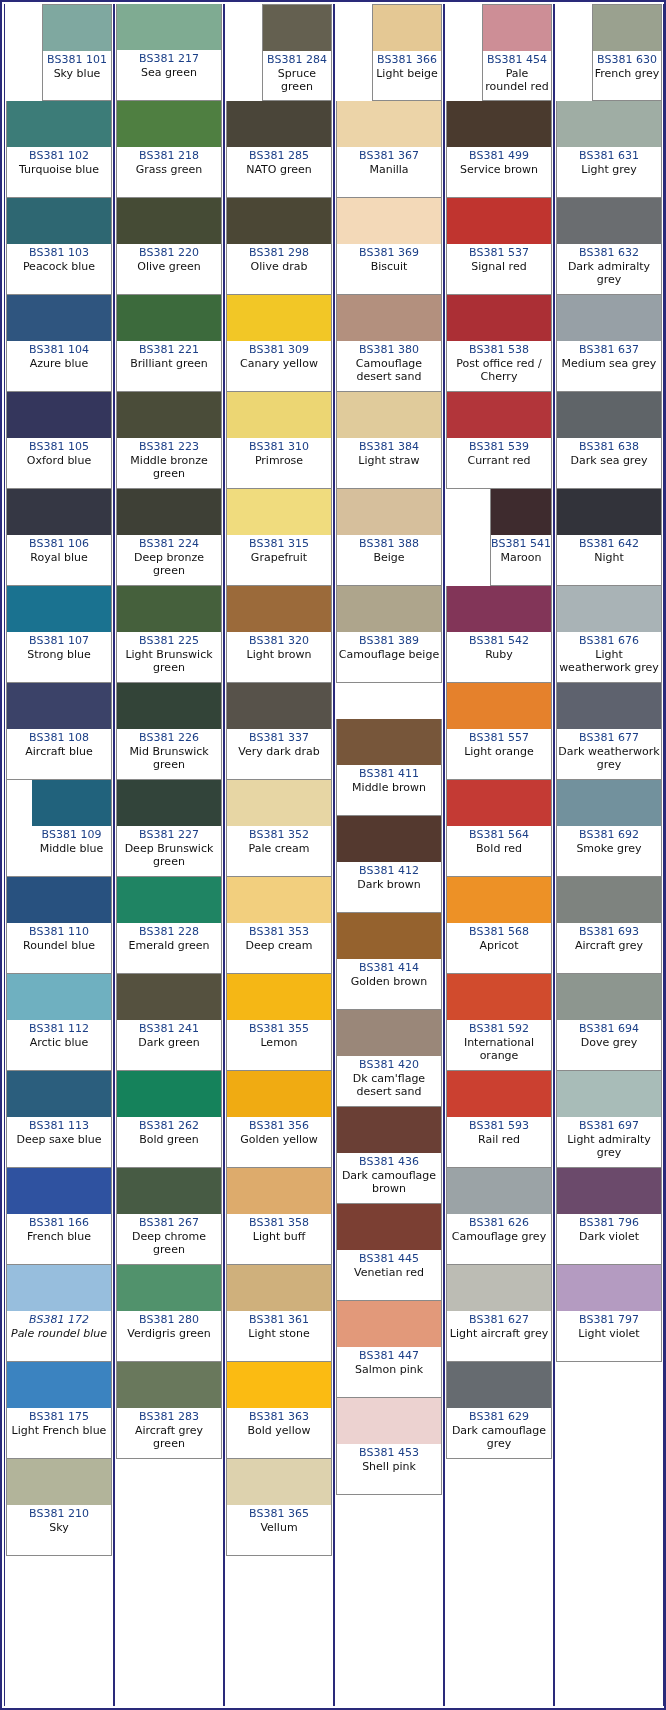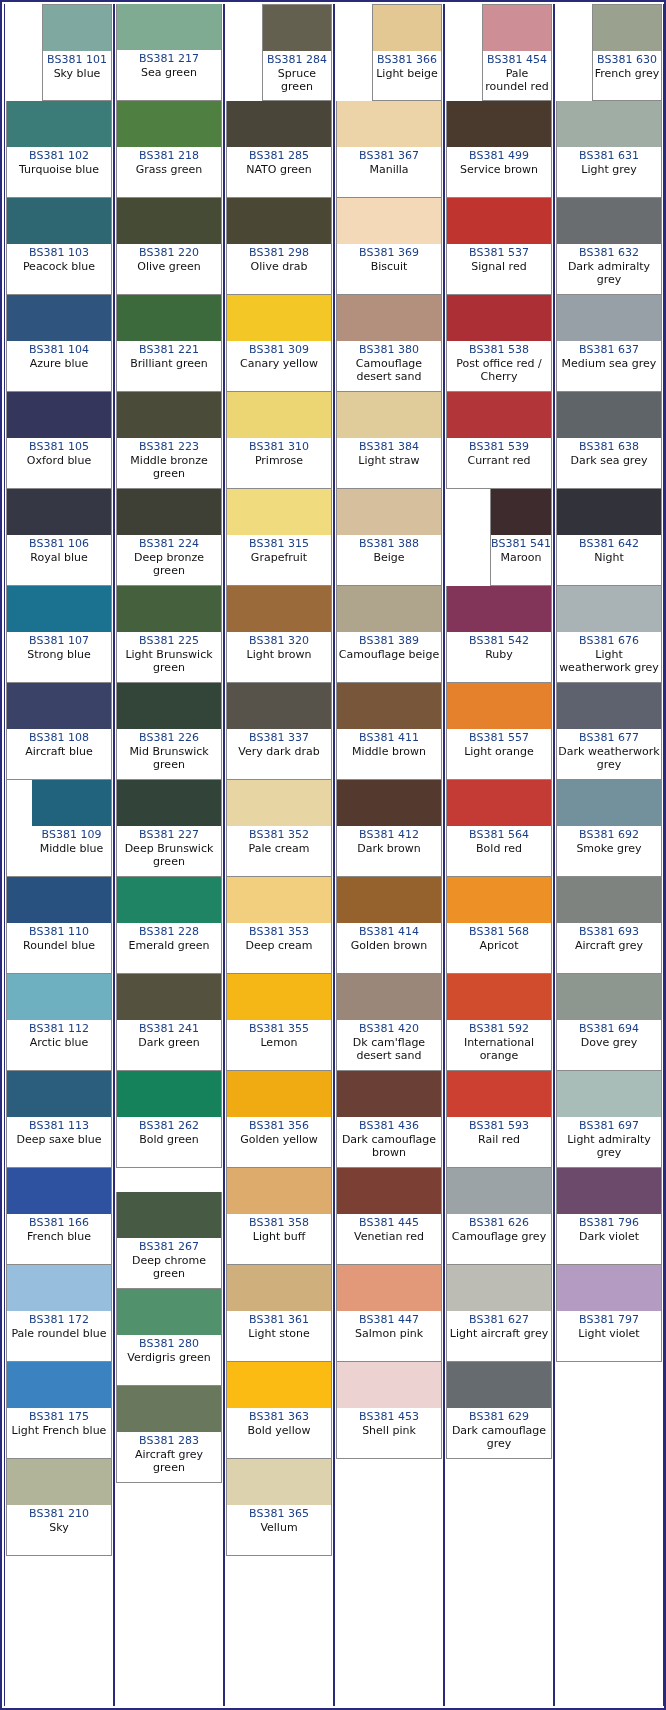--- a/index.html
+++ b/index.html
@@ -162,21 +162,21 @@
           <span class="swatch-name">Deep saxe blue</span>
         </span>
       </div>
       <div class="swatch-cell" style="height: 97px; flex: 0 0 97px;">
         <span class="swatch-chip" style="background: rgb(47, 82, 160); height: 46px; flex: 0 0 46px;"></span>
         <span class="swatch-text">
           <span class="swatch-code">BS381 166</span>
           <span class="swatch-name">French blue</span>
         </span>
       </div>
-      <div class="swatch-cell" style="height: 97px; flex: 0 0 97px;">
+      <div class="swatch-cell" style="height: 97px; flex: 0 0 97px; font-style: italic;">
         <span class="swatch-chip" style="background: rgb(151, 190, 221); height: 46px; flex: 0 0 46px;"></span>
         <span class="swatch-text">
           <span class="swatch-code">BS381 172</span>
           <span class="swatch-name">Pale roundel blue</span>
         </span>
       </div>
       <div class="swatch-cell" style="height: 97px; flex: 0 0 97px;">
         <span class="swatch-chip" style="background: rgb(59, 131, 192); height: 46px; flex: 0 0 46px;"></span>
         <span class="swatch-text">
           <span class="swatch-code">BS381 175</span>
@@ -270,21 +270,21 @@
           <span class="swatch-name">Dark green</span>
         </span>
       </div>
       <div class="swatch-cell" style="height: 97px; flex: 0 0 97px;">
         <span class="swatch-chip" style="background: rgb(21, 130, 91); height: 46px; flex: 0 0 46px;"></span>
         <span class="swatch-text">
           <span class="swatch-code">BS381 262</span>
           <span class="swatch-name">Bold green</span>
         </span>
       </div>
-      <div class="swatch-cell" style="height: 97px; flex: 0 0 97px; margin-top: 24px;">
+      <div class="swatch-cell" style="height: 97px; flex: 0 0 97px;">
         <span class="swatch-chip" style="background: rgb(71, 91, 68); height: 46px; flex: 0 0 46px;"></span>
         <span class="swatch-text">
           <span class="swatch-code">BS381 267</span>
           <span class="swatch-name">Deep chrome green</span>
         </span>
       </div>
       <div class="swatch-cell" style="height: 97px; flex: 0 0 97px;">
         <span class="swatch-chip" style="background: rgb(81, 146, 108); height: 46px; flex: 0 0 46px;"></span>
         <span class="swatch-text">
           <span class="swatch-code">BS381 280</span>
@@ -458,21 +458,21 @@
           <span class="swatch-name">Beige</span>
         </span>
       </div>
       <div class="swatch-cell" style="height: 97px; flex: 0 0 97px;">
         <span class="swatch-chip" style="background: rgb(174, 165, 140); height: 46px; flex: 0 0 46px;"></span>
         <span class="swatch-text">
           <span class="swatch-code">BS381 389</span>
           <span class="swatch-name">Camouflage beige</span>
         </span>
       </div>
-      <div class="swatch-cell" style="height: 97px; flex: 0 0 97px;">
+      <div class="swatch-cell" style="height: 97px; flex: 0 0 97px; margin-top: 36px;">
         <span class="swatch-chip" style="background: rgb(119, 86, 58); height: 46px; flex: 0 0 46px;"></span>
         <span class="swatch-text">
           <span class="swatch-code">BS381 411</span>
           <span class="swatch-name">Middle brown</span>
         </span>
       </div>
       <div class="swatch-cell" style="height: 97px; flex: 0 0 97px;">
         <span class="swatch-chip" style="background: rgb(84, 57, 47); height: 46px; flex: 0 0 46px;"></span>
         <span class="swatch-text">
           <span class="swatch-code">BS381 412</span>

